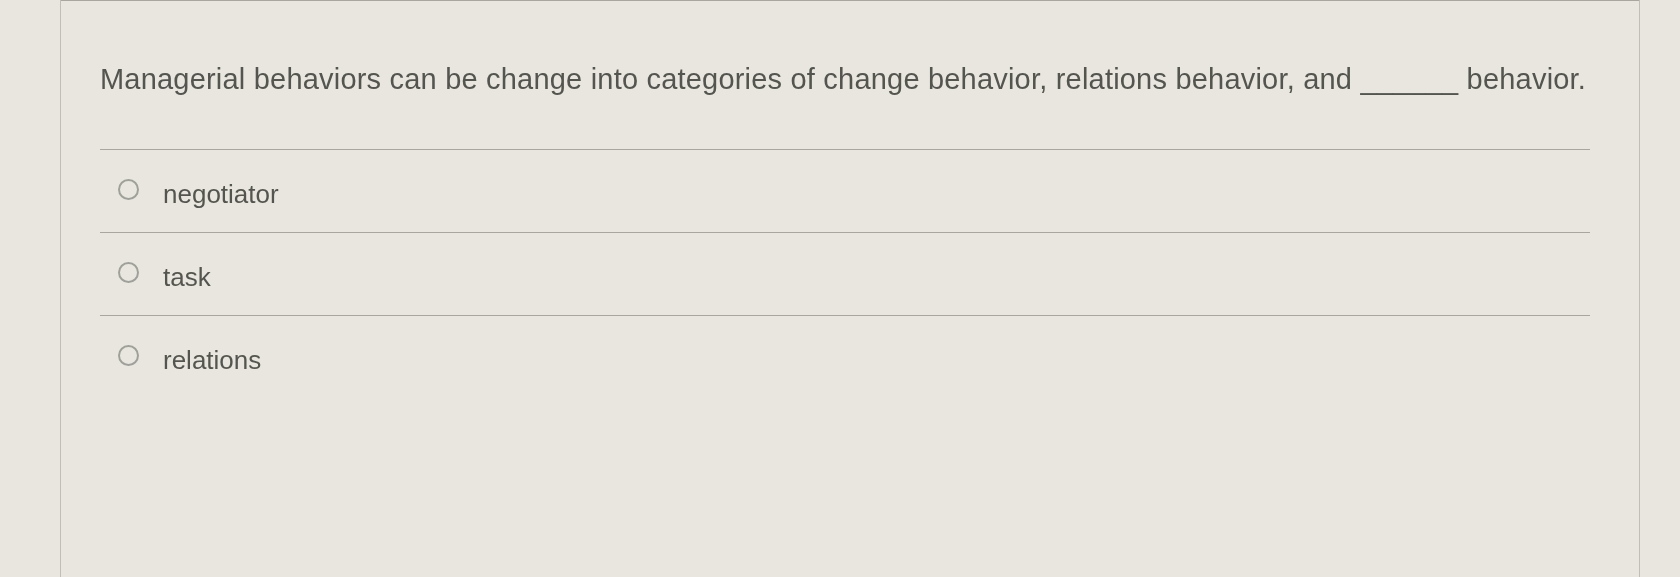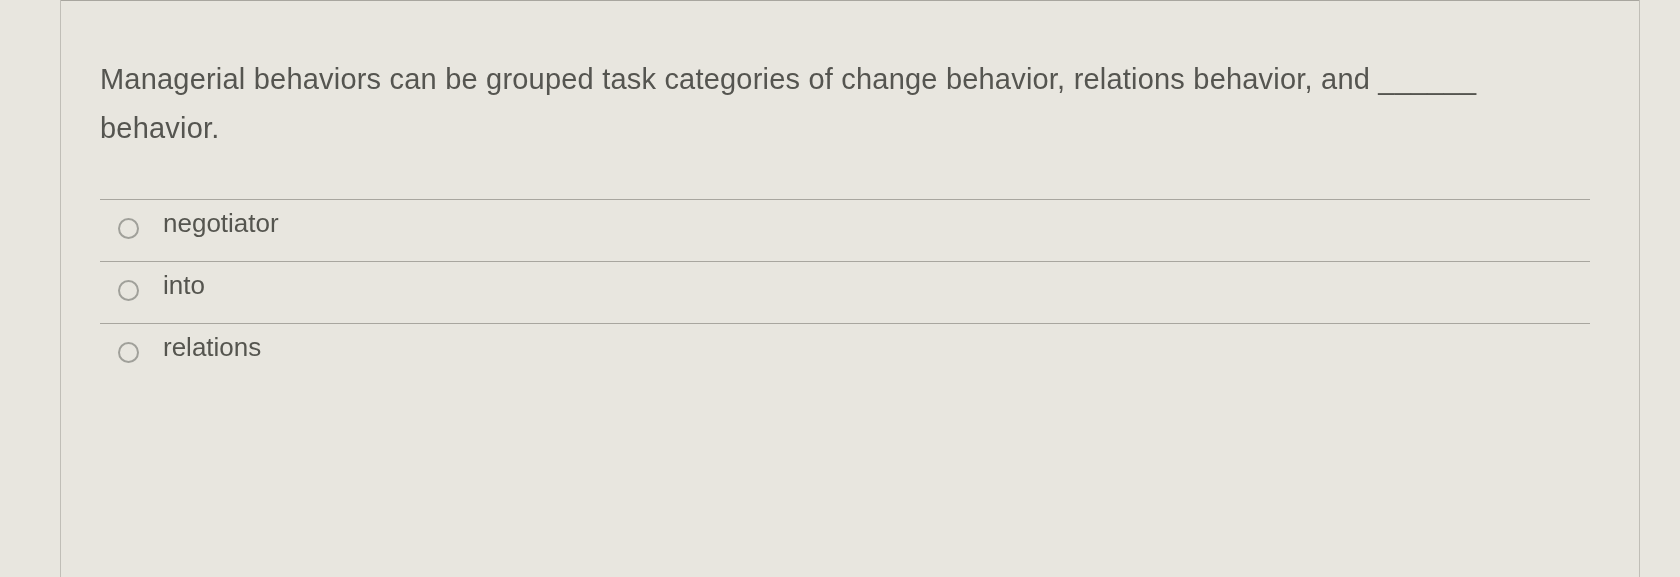--- a/index.html
+++ b/index.html
@@ -50,22 +50,22 @@
       margin-bottom: 45px;
       font-weight: 400;
       letter-spacing: 0.2px;
     }
     .options {
       display: flex;
       flex-direction: column;
     }
     .option {
       display: flex;
-      align-items: flex-end;
-      padding: 8px 0 22px 18px;
+      align-items: flex-start;
+      padding: 29px 0 22px 18px;
       border-top: 1px solid #a8a69f;
       cursor: pointer;
     }
     .radio {
       width: 21px;
       height: 21px;
       border: 2px solid #a0a09a;
       border-radius: 50%;
       margin-right: 24px;
       flex-shrink: 0;
@@ -78,29 +78,29 @@
     }
   </style>
 </head>
 <body>
 
 <div class="top-border"></div>
 <div class="left-border"></div>
 <div class="right-border"></div>
 
 <div class="container">
-  <div class="question-text">Managerial behaviors can be grouped task categories of change behavior, relations behavior, and ______ behavior.</div>
+  <div class="question-text">Managerial behaviors can be change into categories of change behavior, relations behavior, and ______ behavior.</div>
 
   <div class="options">
     <div class="option">
       <div class="radio"></div>
       <span class="option-label">negotiator</span>
     </div>
     <div class="option">
       <div class="radio"></div>
-      <span class="option-label">into</span>
+      <span class="option-label">task</span>
     </div>
     <div class="option">
       <div class="radio"></div>
       <span class="option-label">relations</span>
     </div>
   </div>
 </div>
 
 </body></html>

